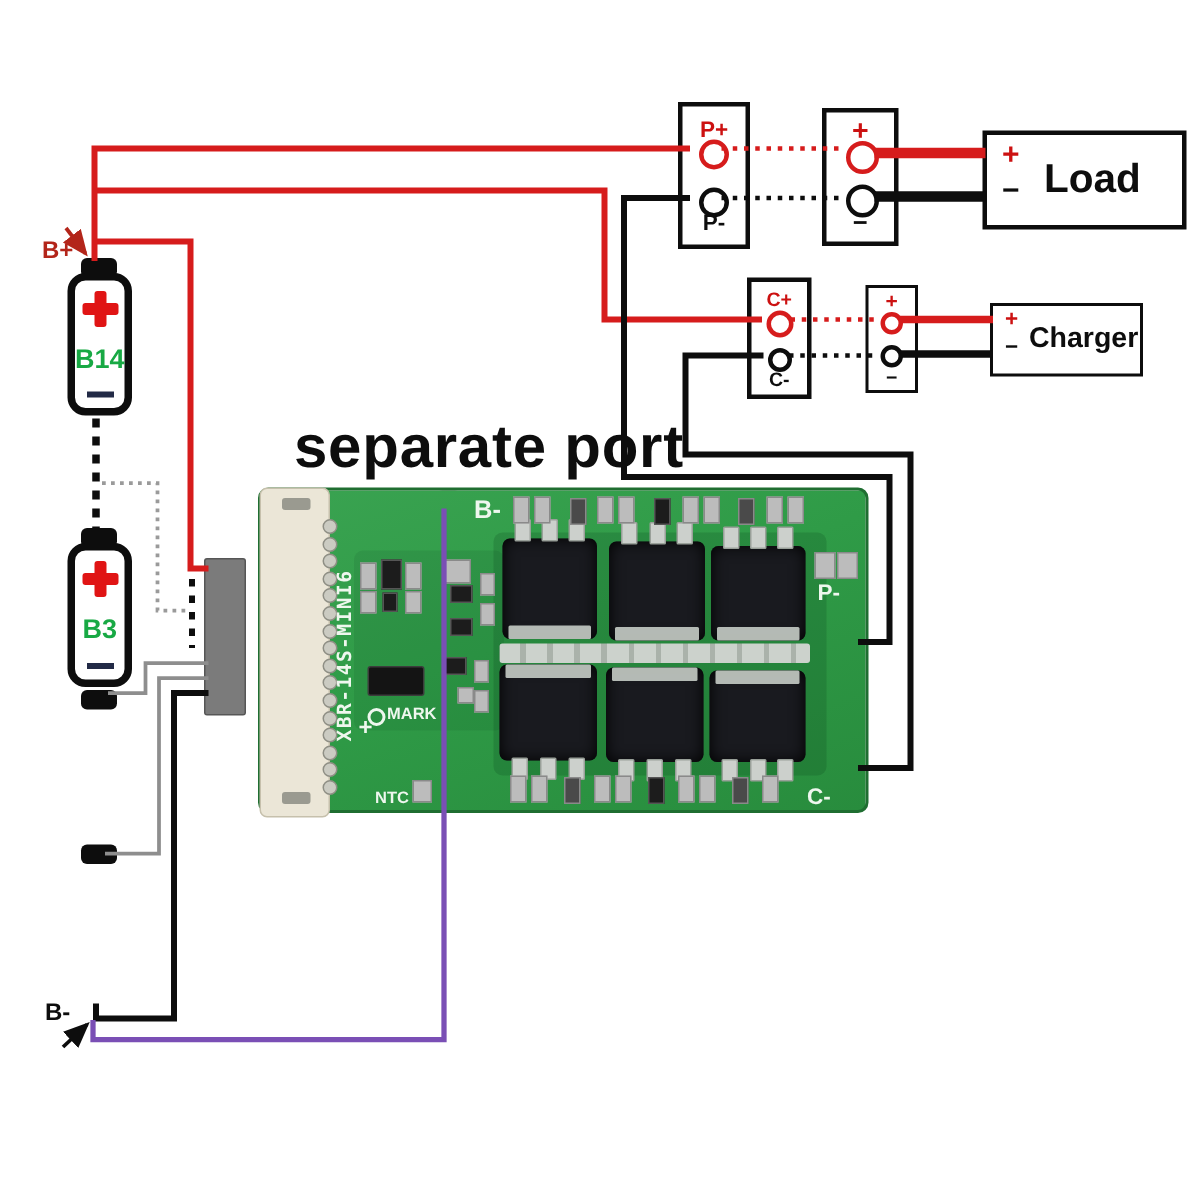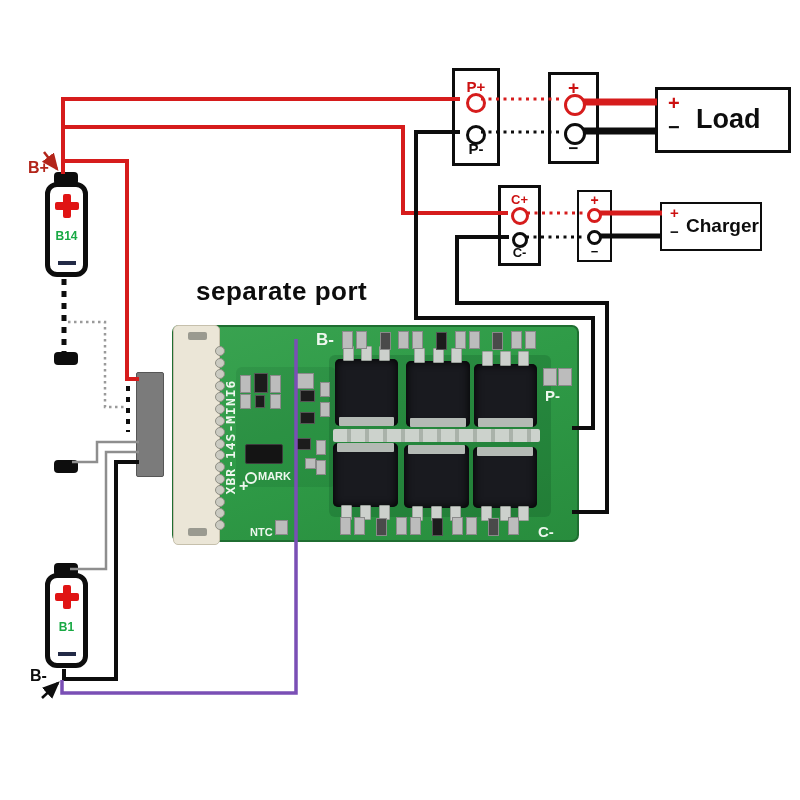--- a/index.html
+++ b/index.html
@@ -1,30 +1,30 @@
 <!DOCTYPE html>
 <html><head>
 <meta charset="utf-8">
 <style>
   html,body{margin:0;padding:0;background:#fff;}
   #canvas{position:relative;width:800px;height:800px;background:#ffffff;overflow:hidden;
           font-family:"Liberation Sans",sans-serif;}
   .abs{position:absolute;}
 
   
-  .title{left:196px;top:276px;font-size:26px;font-weight:bold;color:#0d0d0d;letter-spacing:.5px;}
+  .title{left:196px;top:276px;font-size:40px;font-weight:bold;color:#0d0d0d;letter-spacing:.5px;}
 
   
   .batt{border:5px solid #0d0d0d;border-radius:12px;background:#fff;width:33px;height:85px;z-index:3;}
   .cap{width:24px;height:13px;background:#0d0d0d;border-radius:4px;z-index:2;}
   .plus{width:24px;height:24px;left:50%;transform:translateX(-50%);top:7px;}
   .plus b{position:absolute;background:#e01414;border-radius:2px;}
   .plus b:nth-child(1){left:0;top:8px;width:24px;height:8px;}
   .plus b:nth-child(2){left:8px;top:0;width:8px;height:24px;}
-  .blabel{left:0;right:0;top:42px;text-align:center;font-size:12px;font-weight:bold;color:#18a944;}
+  .blabel{left:0;right:0;top:42px;text-align:center;font-size:18px;font-weight:bold;color:#18a944;}
   .bminus{left:50%;transform:translateX(-50%);bottom:7px;width:18px;height:4px;background:#222a46;}
 
   .endlabel{font-size:16px;font-weight:bold;z-index:4;}
 
   
   .tblock{background:#fff;border:3px solid #0d0d0d;z-index:3;}
   .tlab{left:0;right:0;text-align:center;font-weight:bold;}
   .circ{border-radius:50%;background:#fff;}
   .circ.red{border:3px solid #d61c1c;}
   .circ.blk{border:3px solid #0d0d0d;}
@@ -223,32 +223,32 @@
   <div class="abs batt" style="left:45px;top:182px;">
     <span class="abs plus">
         <b></b>
         <b></b>
       </span>
     <span class="abs blabel">B14</span>
     <span class="abs bminus"></span>
   </div>
 
   <div class="abs cap" style="left:54px;top:352px;"></div>
-
-  <div class="abs cap" style="left:54px;top:460px;"></div>
-
-  <div class="abs cap" style="left:54px;top:563px;"></div>
-  <div class="abs batt" style="left:45px;top:573px;">
+  <div class="abs batt" style="left:45px;top:362px;height:86px;">
     <span class="abs plus">
         <b></b>
         <b></b>
       </span>
-    <span class="abs blabel">B1</span>
+    <span class="abs blabel">B3</span>
     <span class="abs bminus"></span>
   </div>
+
+  <div class="abs cap" style="left:54px;top:460px;"></div>
+
+  <div class="abs cap" style="left:54px;top:563px;"></div>
 
   <div class="abs tblock" style="left:452px;top:68px;width:42px;height:92px;">
     <span class="abs tlab" style="top:7px;font-size:15px;color:#cc1111;">P+</span>
     <span class="abs circ red" style="left:11px;top:22px;width:14px;height:14px;"></span>
     <span class="abs circ blk" style="left:11px;top:54px;width:14px;height:14px;"></span>
     <span class="abs tlab" style="bottom:6px;font-size:15px;color:#0d0d0d;">P-</span>
   </div>
 
   <div class="abs tblock" style="left:548px;top:72px;width:45px;height:86px;">
     <span class="abs tlab" style="top:2px;font-size:19px;color:#cc1111;">+</span>

